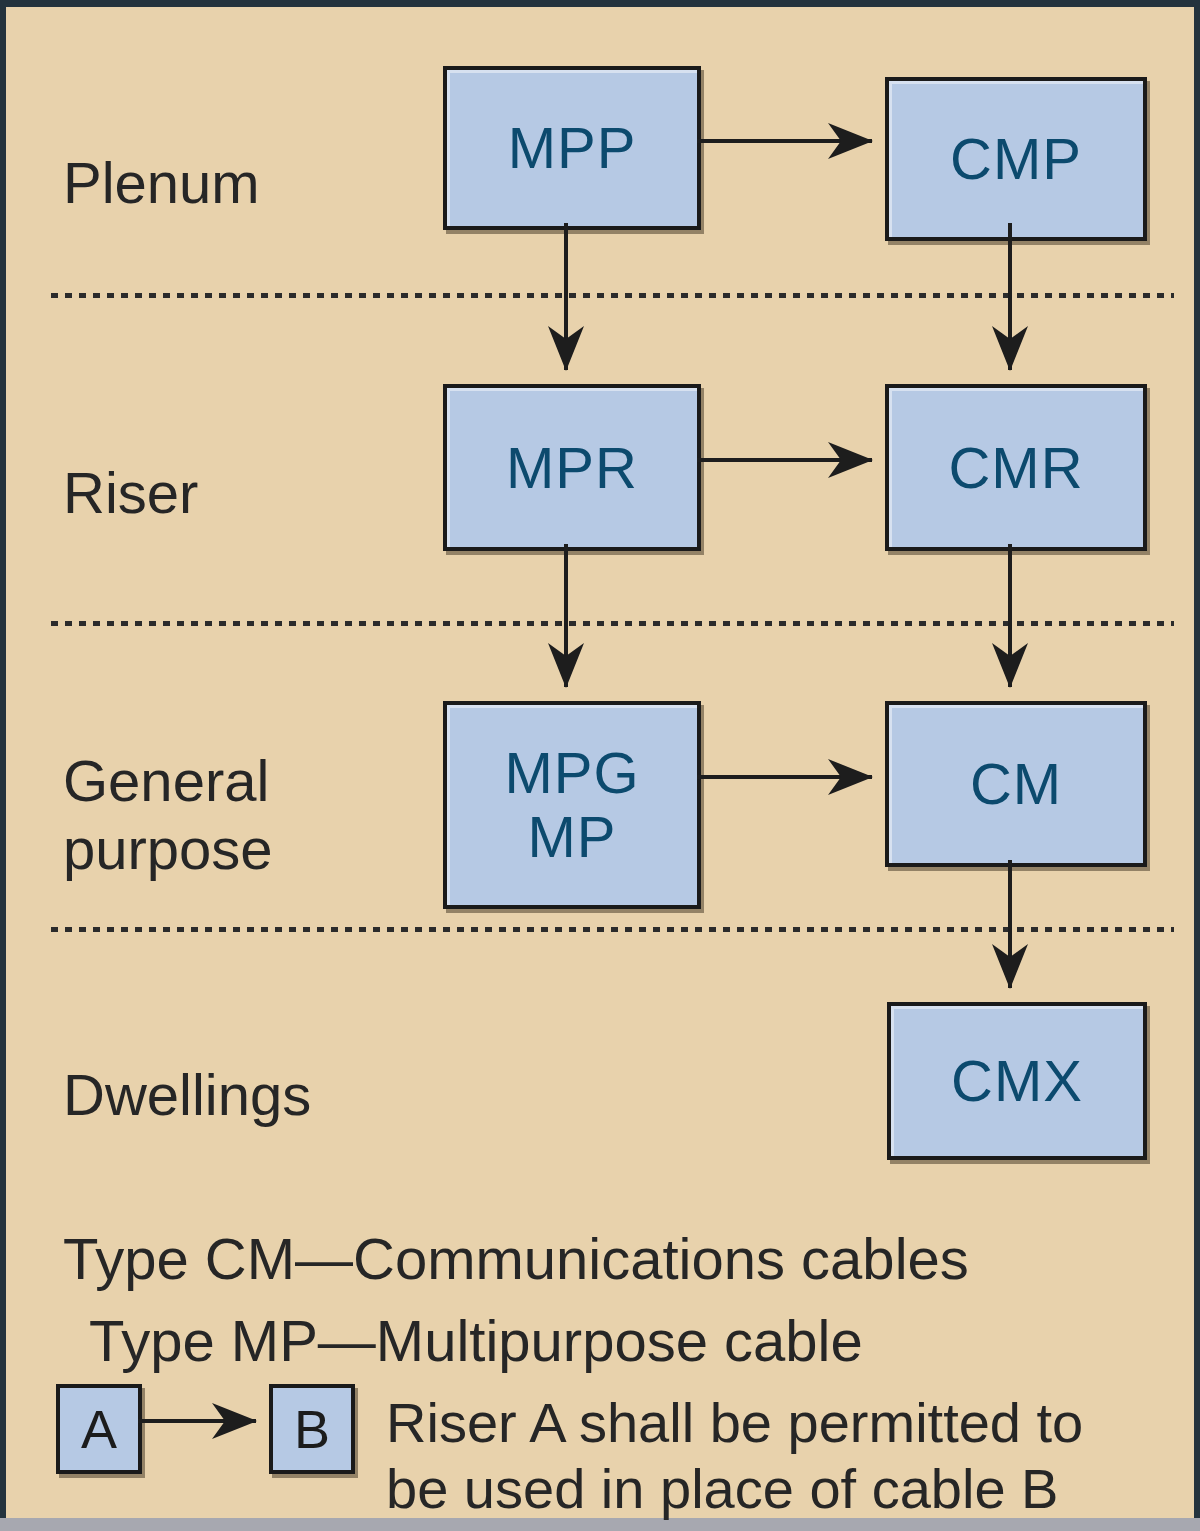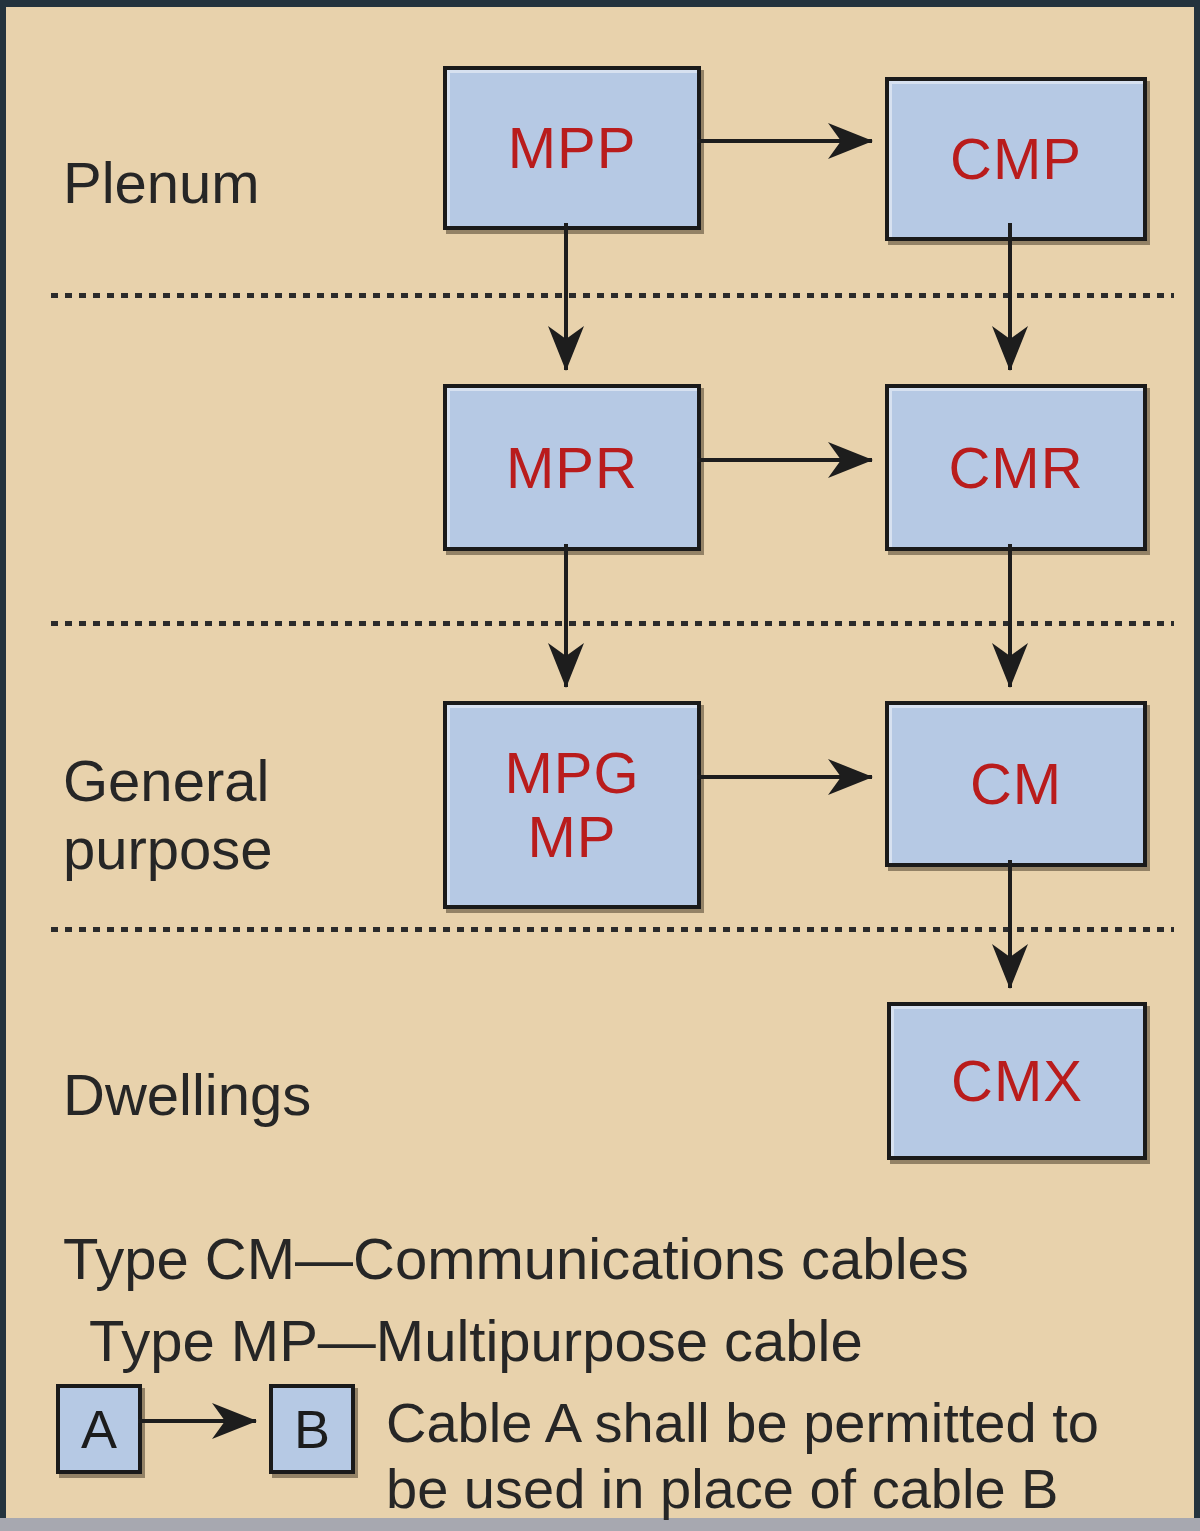--- a/index.html
+++ b/index.html
@@ -34,21 +34,21 @@
     background:var(--box_fill);
     border:4px solid var(--box_border);
     box-shadow:3px 4px 0 rgba(45,33,18,.45), inset 3px 3px 0 rgba(255,255,255,.45);
     display:flex;
     flex-direction:column;
     align-items:center;
     justify-content:center;
     font-size:58px;
     line-height:64px;
     letter-spacing:1px;
-    color:#b91c1c;
+    color:#0c4a6e;
   }
   .row-label{
     position:absolute;
     left:57px;
     font-size:58px;
     line-height:68px;
     color:var(--text);
     white-space:nowrap;
     margin-top:24px;
   }
@@ -91,20 +91,21 @@
     width:1200px; height:1531px;
     pointer-events:none;
   }
 </style>
 </head>
 <body>
 
 <div class="frame">
 
   <div class="row-label" style="top:118px;">Plenum</div>
+  <div class="row-label" style="top:428px;">Riser</div>
   <div class="row-label" style="top:716px;">General</div>
   <div class="row-label" style="top:784px;">purpose</div>
   <div class="row-label" style="top:1030px;text-align:center;">Dwellings</div>
 
   <div class="dash-line" style="top:286px;"></div>
   <div class="dash-line" style="top:614px;"></div>
   <div class="dash-line" style="top:920px;"></div>
 
   <div class="node" style="left:437px; top:59px;  width:258px; height:164px;">
     <span>MPP</span>
@@ -132,21 +133,21 @@
   <div class="legend-line" style="top:1220px;">Type CM—Communications cables</div>
   <div class="legend-line" style="top:1302px;margin-left:26px;">Type MP—Multipurpose cable</div>
 
   <div class="mini-node" style="left:50px;  top:1377px; width:86px; height:90px;">
     <span>A</span>
   </div>
   <div class="mini-node" style="left:263px; top:1377px; width:86px; height:90px;">
     <span>B</span>
   </div>
   <div class="legend-caption">
-    <div>Cable A shall be permitted to</div>
+    <div>Riser A shall be permitted to</div>
     <div>be used in place of cable B</div>
   </div>
 
 </div>
 
 <svg class="overlay" viewBox="0 0 1200 1531" xmlns="http://www.w3.org/2000/svg">
   <defs>
     <marker id="head" markerUnits="userSpaceOnUse" markerWidth="46" markerHeight="40" viewBox="0 0 46 40" refX="44" refY="20" orient="auto">
       <path d="M0,2 L45,20 L0,38 L13,20 Z" fill="#1d1d1d"></path>
     </marker>

